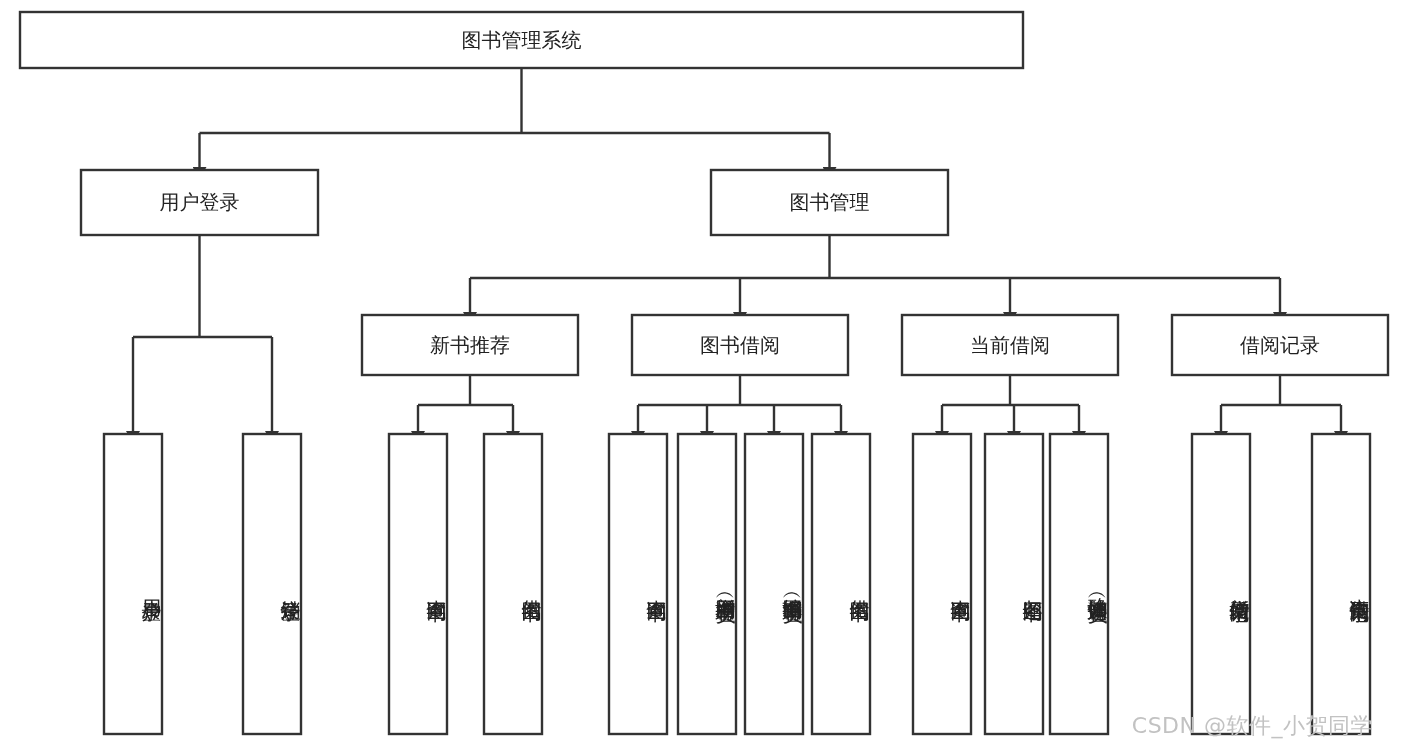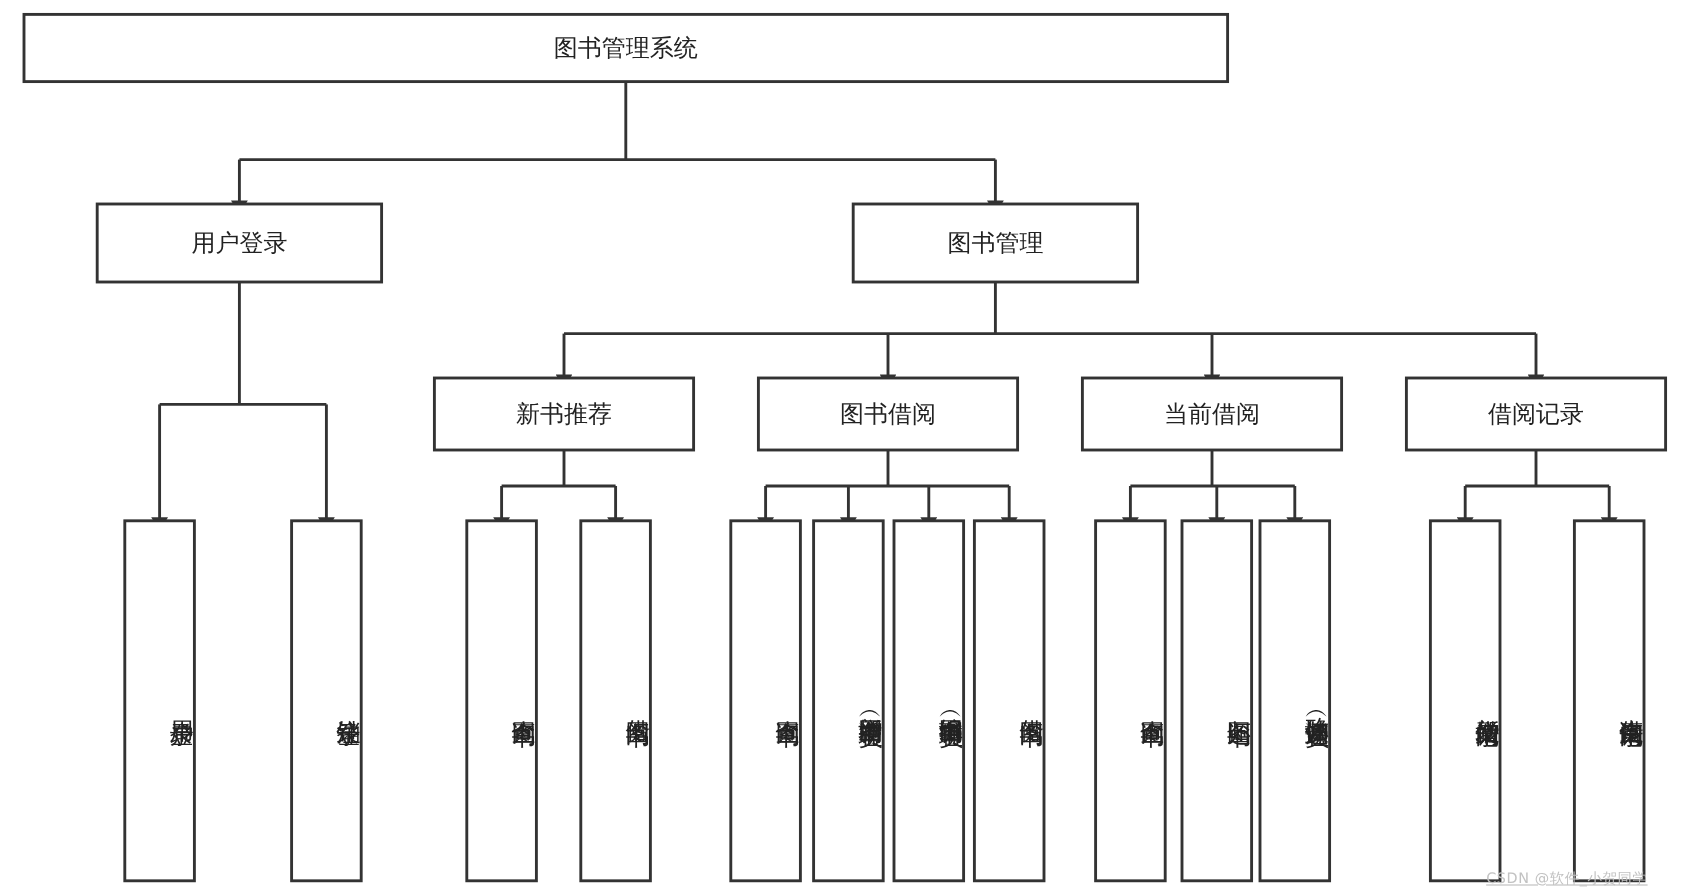--- a/index.html
+++ b/index.html
@@ -61,25 +61,24 @@
     align-items: flex-start;
     justify-content: center;
     white-space: nowrap;
     pointer-events: none;
   }
   .watermark {
     position: absolute;
     right: 8px;
     bottom: 6px;
     font-family: "DejaVu Sans", "Liberation Sans", sans-serif;
-    font-size: 12px;
+    font-size: 22px;
     color: #c2c2c2;
     letter-spacing: 0.5px;
     user-select: none;
-    text-decoration: underline;
   }
 </style>
 </head>
 <body>
 
 <div id="diagram-root">
 
   <svg id="tree-svg" viewBox="0 0 1405 747">
     <defs>
       <marker id="arrow" markerWidth="12" markerHeight="14" refX="1" refY="7" orient="auto" markerUnits="userSpaceOnUse">

